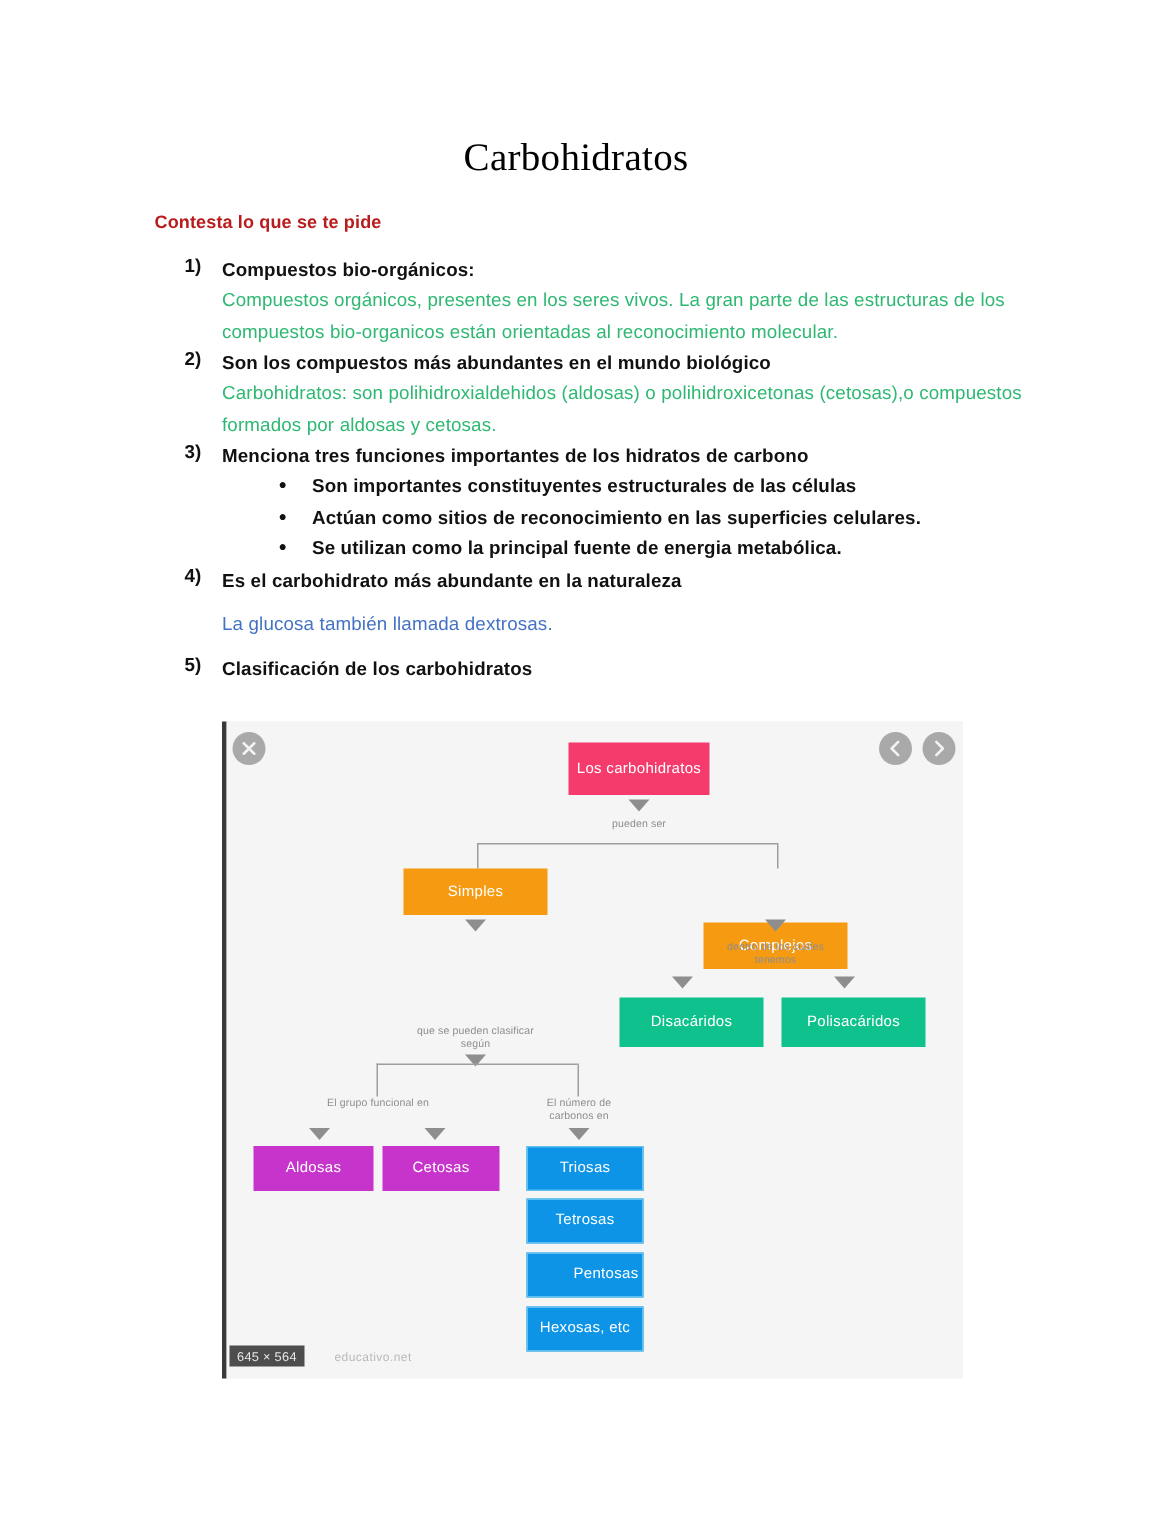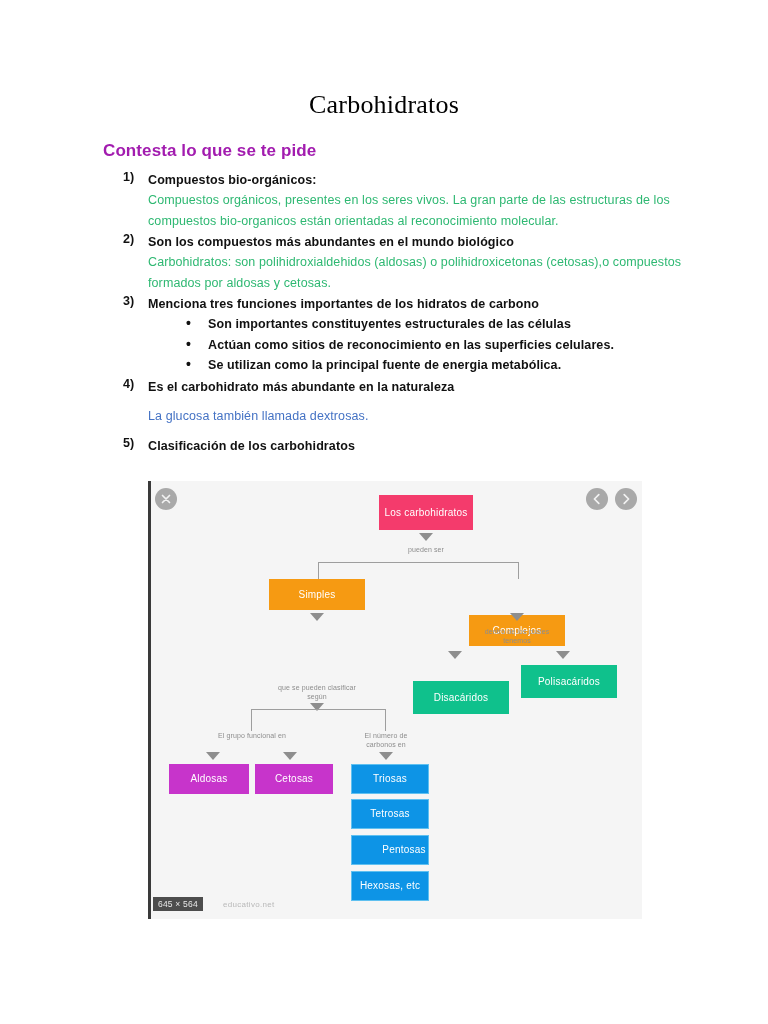--- a/index.html
+++ b/index.html
@@ -31,23 +31,23 @@
     font-family: "Liberation Serif", serif;
     font-size: 26px;
     font-weight: 400;
     color: #000;
     letter-spacing: 0.2px;
   }
 
   .intro {
     position: absolute;
     left: 103px; top: 141px;
-    font-size: 17px;
+    font-size: 12px;
     font-weight: bold;
-    color: #a21caf;
+    color: #b91c1c;
     letter-spacing: .1px;
   }
 
   
   .olist {
     position: absolute;
     left: 103px; top: 170px;
     width: 580px;
   }
   .li {
@@ -262,21 +262,21 @@
 
       <div class="arrow" style="left:159px; top:132px;"></div>
       <div class="arrow" style="left:359px; top:132px;"></div>
 
       <div class="connector-label" style="left:323px; top:146px; width:86px;">dentro de los cuales tenemos</div>
 
       <div class="arrow" style="left:297px; top:170px;"></div>
       <div class="arrow" style="left:405px; top:170px;"></div>
 
 
-      <div class="node n-teal" style="left:262px; top:184px; width:96px; height:33px;margin-top:16px;">
+      <div class="node n-teal" style="left:262px; top:184px; width:96px; height:33px;">
         <span>Disacáridos</span>
       </div>
       <div class="node n-teal" style="left:370px; top:184px; width:96px; height:33px;">
         <span>Polisacáridos</span>
       </div>
 
       <div class="connector-label" style="left:126px; top:202px; width:80px;">que se pueden clasificar según</div>
       <div class="arrow" style="left:159px; top:222px;"></div>
 
       <div class="line-h" style="left:100px; top:228px; width:134px;"></div>

